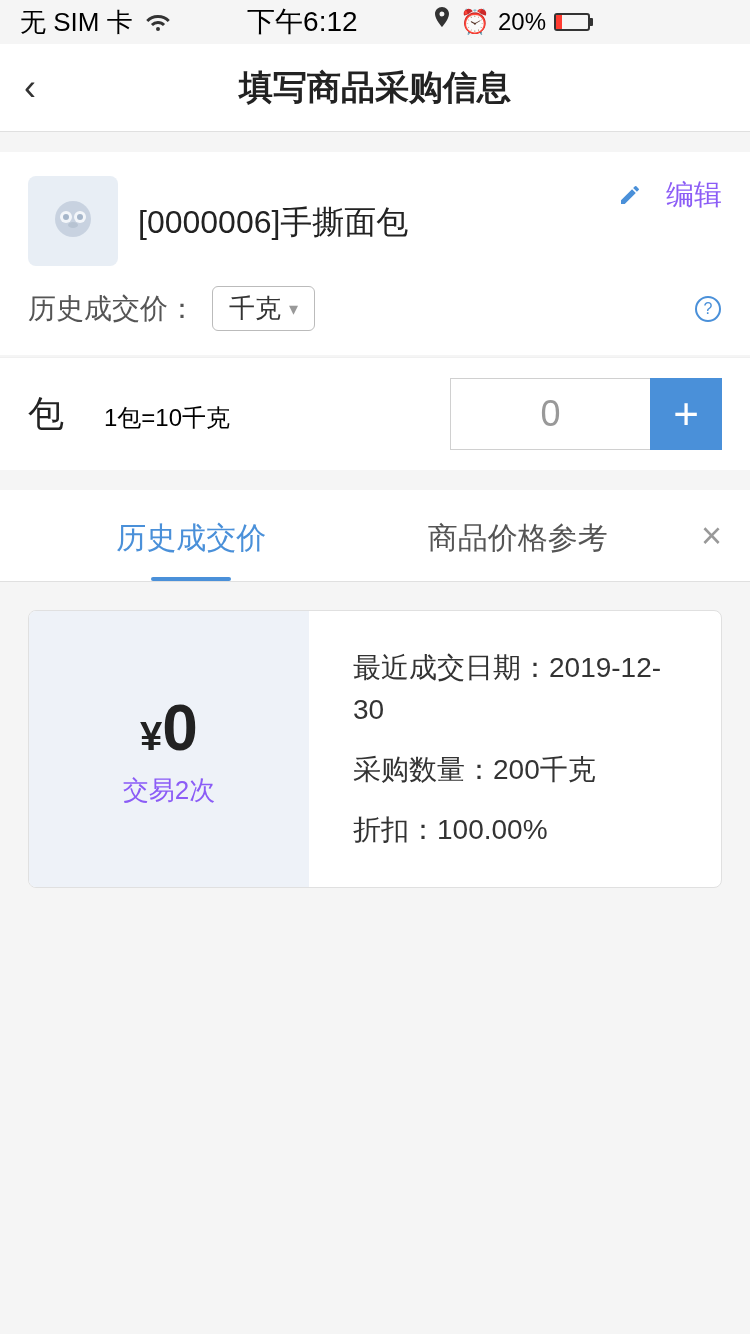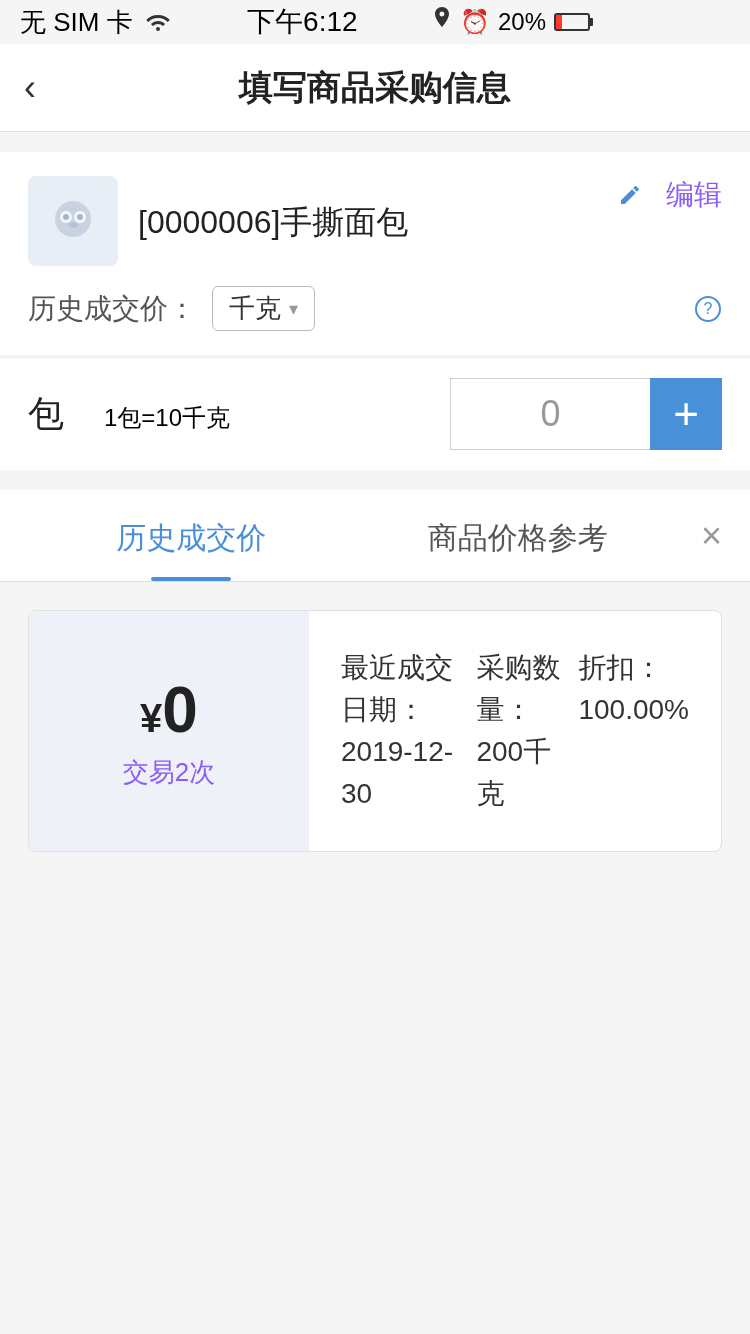--- a/index.html
+++ b/index.html
@@ -270,23 +270,23 @@
       color: #222;
     }
     .price-yen { font-size: 40px; }
     .price-transactions {
       font-size: 26px;
       color: #8b5cf6;
       margin-top: 8px;
     }
     .price-card-right {
       flex: 1;
-      padding: 36px 32px;
-      display: flex;
-      flex-direction: row;
+      padding: 36px 44px;
+      display: flex;
+      flex-direction: column;
       justify-content: center;
       gap: 18px;
     }
     .price-info-row {
       font-size: 28px;
       color: #333;
       line-height: 1.5;
     }
 
     

